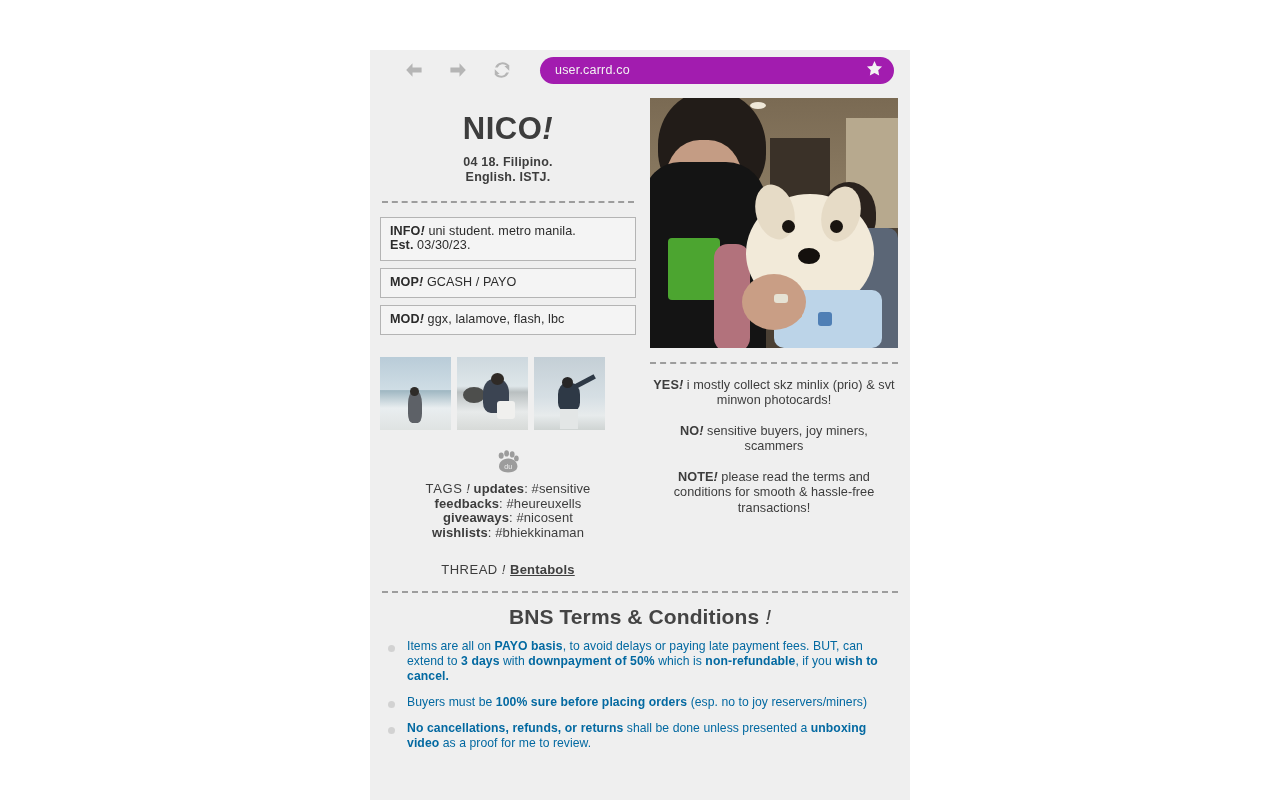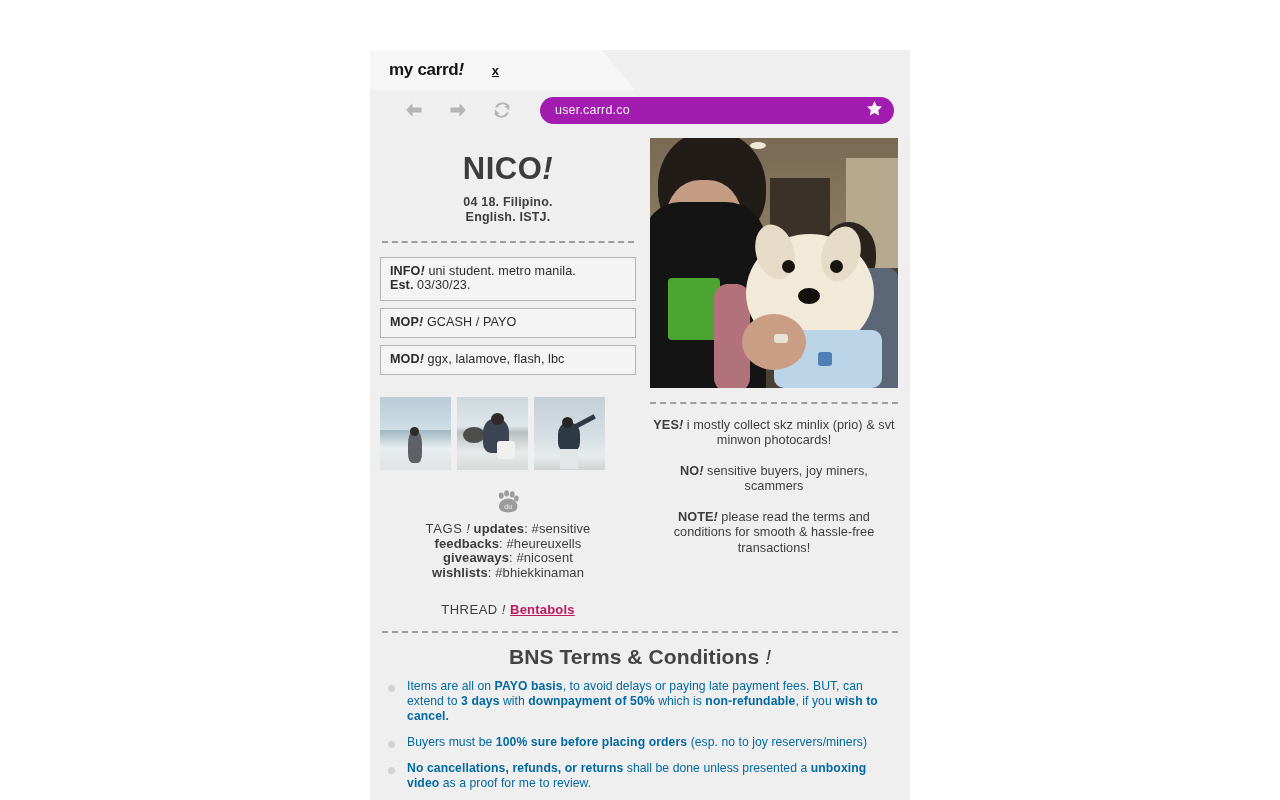--- a/index.html
+++ b/index.html
@@ -109,21 +109,21 @@
   }
   .tags .lbl { letter-spacing: 0.6px; }
   .tags .bang { font-style: italic; }
   .tags b { font-weight: bold; }
   .thread {
     text-align: center; font-size: 13px; color: #3d3d3d;
     margin-top: 22px; letter-spacing: 0.5px;
   }
   .thread .bang { font-style: italic; }
   .thread a {
-    color: #be185d; font-weight: bold; text-decoration: underline;
+    color: #404040; font-weight: bold; text-decoration: underline;
     letter-spacing: 0.2px;
   }
 
   .mainphoto {
     width: 248px; height: 250px; overflow: hidden;
     background: #54483b; position: relative;
   }
 
   .rtext {
     text-align: center; font-size: 12.7px; color: #3d3d3d;
@@ -159,26 +159,20 @@
   .ph-fig { position:absolute; border-radius:40% 40% 30% 30%; }
   .mp-bg { position:absolute; inset:0; background:linear-gradient(160deg,#6b5c48 0%,#8a7a62 25%,#3c3126 55%,#5d5345 100%); }
 </style>
 </head>
 <body>
 
 <div id="root">
 
   <div class="browser">
 
-    <div class="tabstrip">
-      <div class="tab">
-        <span class="tab-title"><span>my carrd</span><span class="bang">!</span></span>
-        <span class="tab-close">x</span>
-      </div>
-    </div>
 
     <div class="toolbar">
       <div class="navbtn">
         <span>
           <svg width="22" height="20" viewBox="0 0 22 20">
               <path d="M9.5 3.2 L3.2 10 L9.5 16.8 L9.5 12.6 L18.6 12.6 L18.6 7.4 L9.5 7.4 Z" fill="#b5b5b5"></path>
             </svg>
         </span>
       </div>
       <div class="navbtn">

